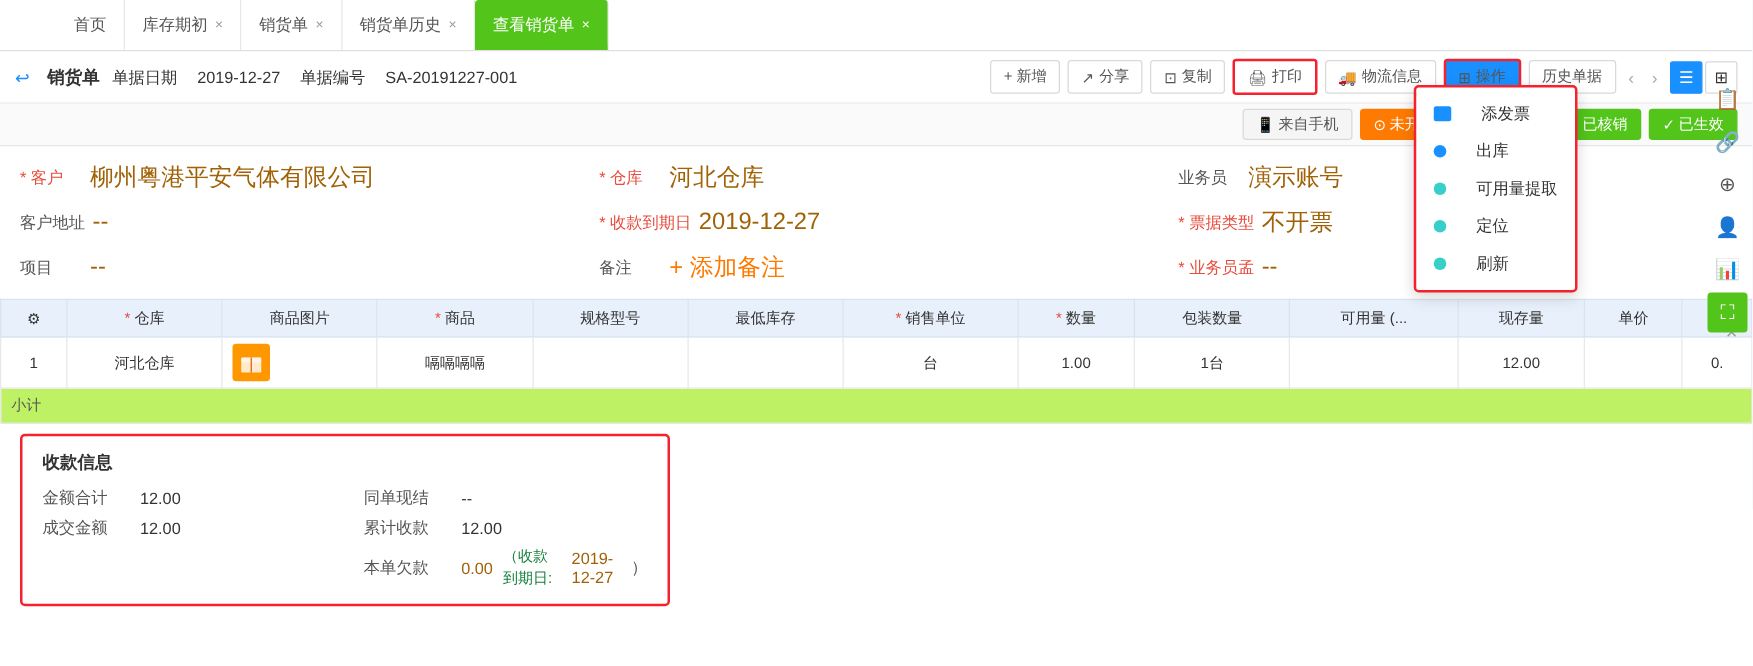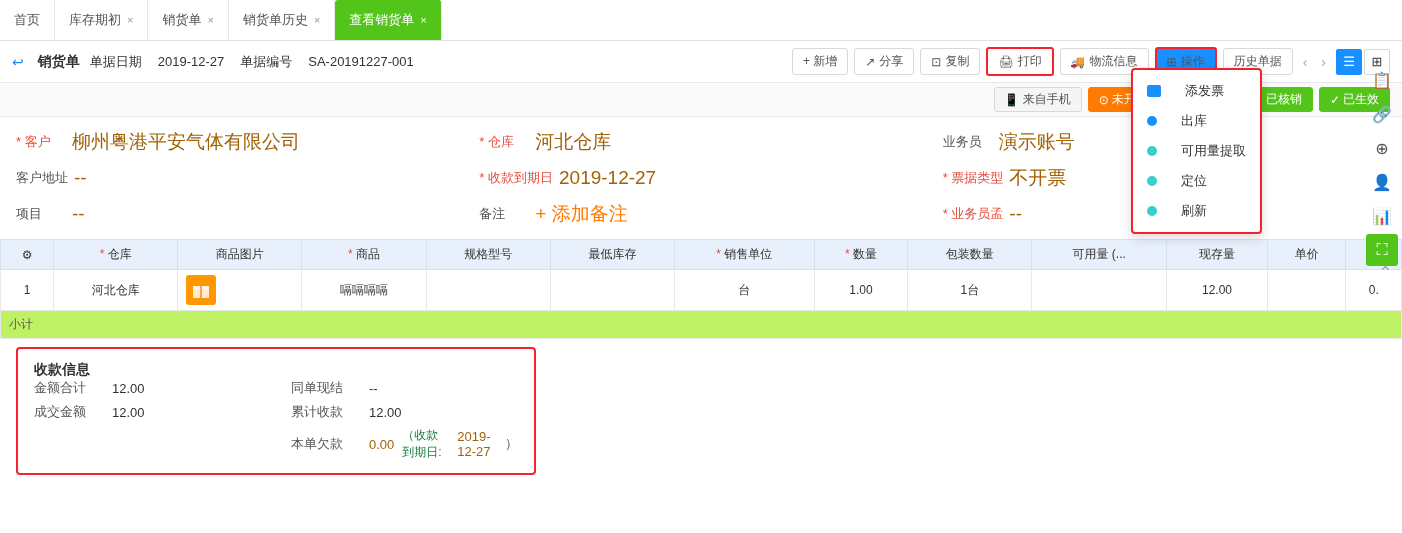--- a/index.html
+++ b/index.html
@@ -85,21 +85,21 @@
     .req-star { color: #e74c3c; }
 
     
     .product-img { width: 30px; height: 30px; background: #ff9800; border-radius: 3px; display: flex; align-items: center; justify-content: center; }
 
     
     .payment-box {
       border: 2px solid #f5222d; border-radius: 4px; margin: 8px 16px 12px;
       padding: 12px 16px; max-width: 520px;
     }
-    .payment-title { font-weight: bold; font-size: 14px; color: #333; font-family: Liberation Serif, serif; }
+    .payment-title { font-weight: bold; font-size: 14px; margin-bottom: 10px; color: #333; font-family: Liberation Serif, serif; }
     .payment-grid { display: grid; grid-template-columns: 1fr 1fr; gap: 6px 30px; }
     .payment-row { display: flex; align-items: center; gap: 8px; }
     .payment-label { color: #555; font-size: 13px; min-width: 70px; }
     .payment-value { color: #333; font-size: 13px; }
     .payment-value.red { color: #a16207; }
 
     
     .right-panel {
       position: absolute; right: 0; top: 60px;
       display: flex; flex-direction: column; align-items: center;
@@ -127,21 +127,21 @@
     .dot-blue { background: #1890ff; }
     .dropdown-rect { width: 14px; height: 12px; border-radius: 2px; background: #1890ff; display: inline-block; }
 
     
     .outer-wrapper { position: relative; background: #fff; min-height: 533px; overflow: hidden; }
 
     
     .table-wrapper { overflow-x: auto; }
 
     
-    .nav-tabs-row { display: flex; align-items: center; background: #fff; border-bottom: 1px solid #e0e0e0; }
+    .nav-tabs-row { display: flex; align-items: center; background: #fff; border-bottom: 1px solid #e0e0e0; padding-left: 45px; }
 
     .nav-arrow { color: #aaa; cursor: pointer; font-size: 14px; padding: 0 4px; }
 
     
     .view-btns { display: flex; gap: 2px; }
     .view-btn { width: 26px; height: 26px; display: flex; align-items: center; justify-content: center; border: 1px solid #d9d9d9; cursor: pointer; background: #fff; border-radius: 2px; }
     .view-btn.active { background: #1890ff; color: #fff; border-color: #1890ff; }
   </style>
 </head>
 <body>

